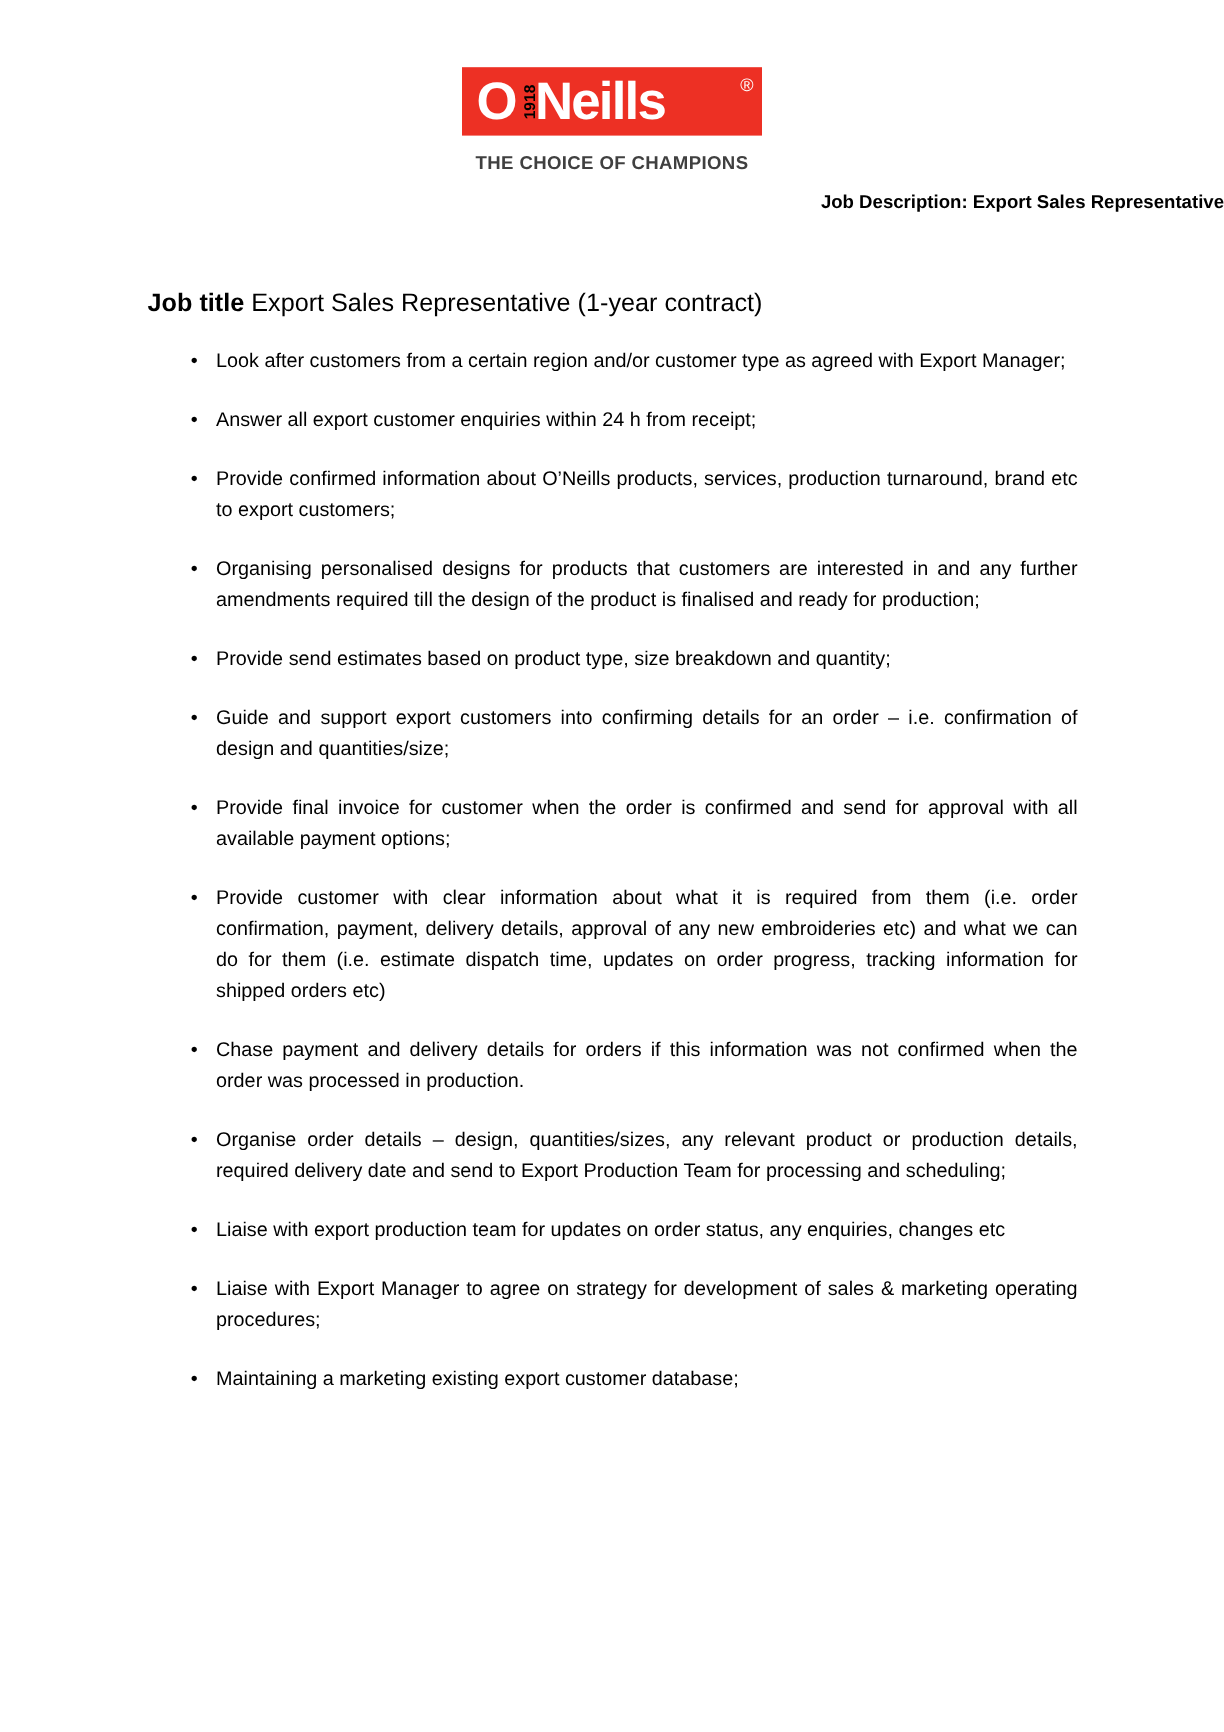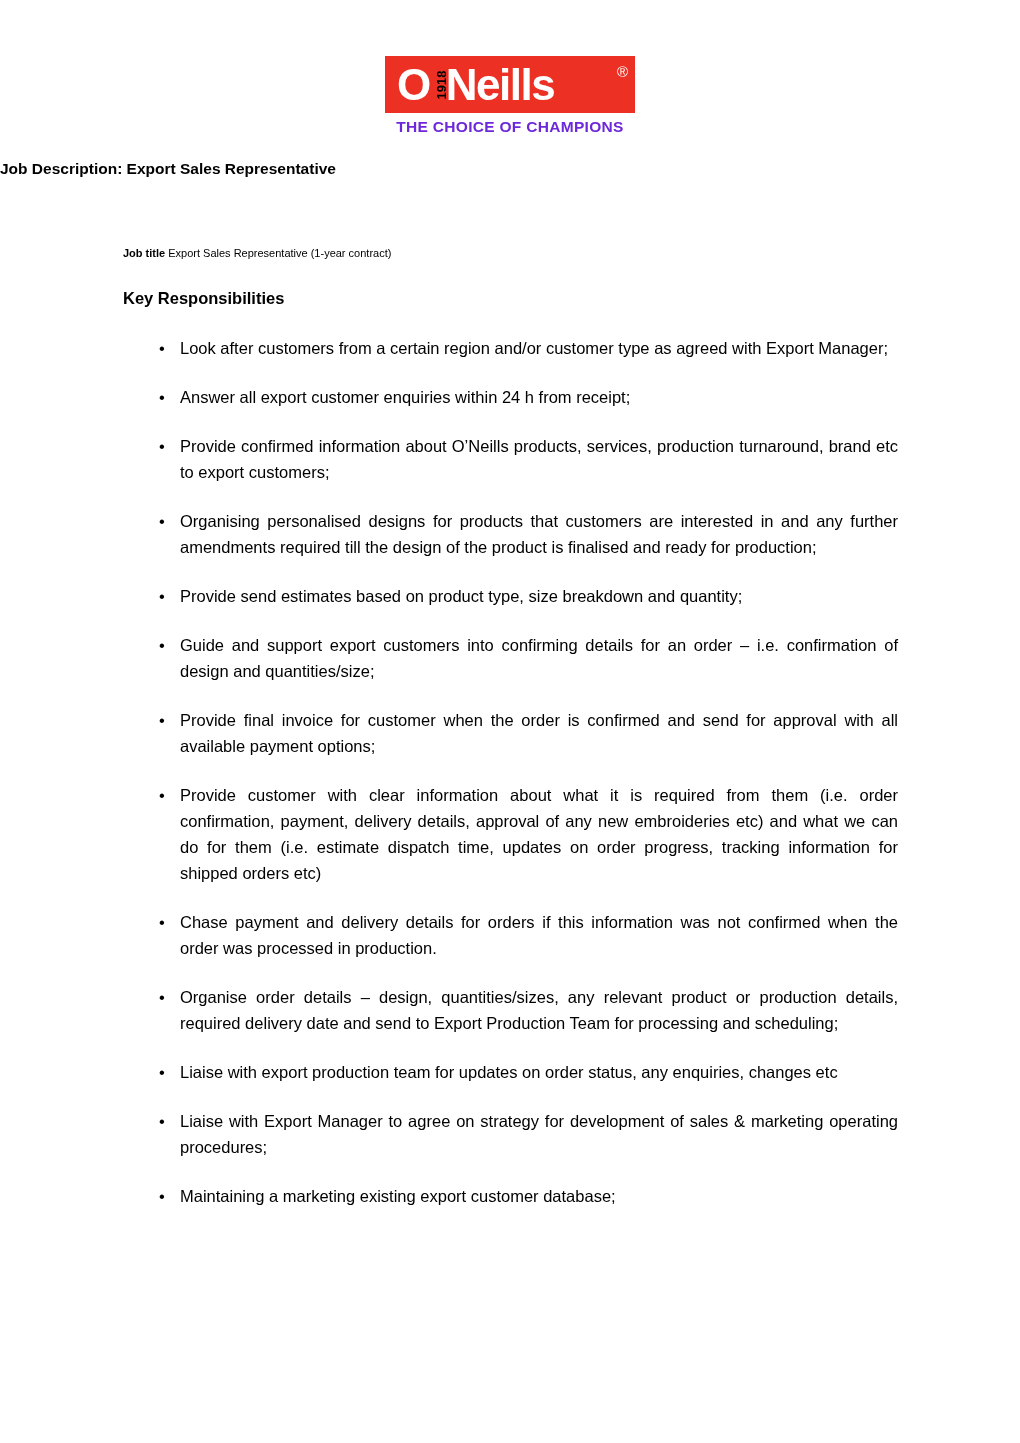--- a/index.html
+++ b/index.html
@@ -73,54 +73,54 @@
   .logo-reg {
     position: absolute;
     right: 7px;
     top: 7px;
     font-family: "Liberation Sans", sans-serif;
     font-size: 15px;
     font-weight: normal;
     color: #ffffff;
   }
   .logo-tagline {
-    margin-top: 5px;
+    margin-top: 15px;
     width: 250px;
     text-align: center;
     font-family: "Liberation Sans", sans-serif;
     font-weight: bold;
     font-size: 15.5px;
     letter-spacing: 0.3px;
-    color: #6d28d9;
+    color: #404040;
     white-space: nowrap;
   }
 
   
   .doc-title {
     position: absolute;
     left: 0;
     top: 160px;
     width: 1020px;
-    text-align: left;
+    text-align: right;
     font-family: "Liberation Sans", sans-serif;
     font-weight: bold;
     font-size: 15.5px;
     color: #000000;
   }
 
   
   .content {
     position: absolute;
     left: 123px;
     top: 243px;
     width: 775px;
   }
 
   .field-line {
-    font-size: 11px;
+    font-size: 21px;
     line-height: 20px;
     margin-bottom: 25px;
   }
   .field-label {
     font-weight: bold;
   }
   .section-head {
     font-size: 16.5px;
     line-height: 20px;
     font-weight: bold;
@@ -169,21 +169,20 @@
     <div class="logo-tagline">THE CHOICE OF CHAMPIONS</div>
   </div>
 
   <div class="doc-title">Job Description:  Export Sales Representative</div>
 
   <div class="content">
 
     <div class="field-line"><span class="field-label">Job title</span><span> Export Sales Representative (1-year contract)</span></div>
 
 
-    <div class="section-head">Key Responsibilities</div>
 
     <ul class="resp-list">
       <li>
           <span class="bullet-mark">•</span>
           <span class="bullet-text">Look after customers from a certain region and/or customer type as agreed with Export Manager;</span>
         </li>
       <li>
           <span class="bullet-mark">•</span>
           <span class="bullet-text">Answer all export customer enquiries within 24 h from receipt;</span>
         </li>

